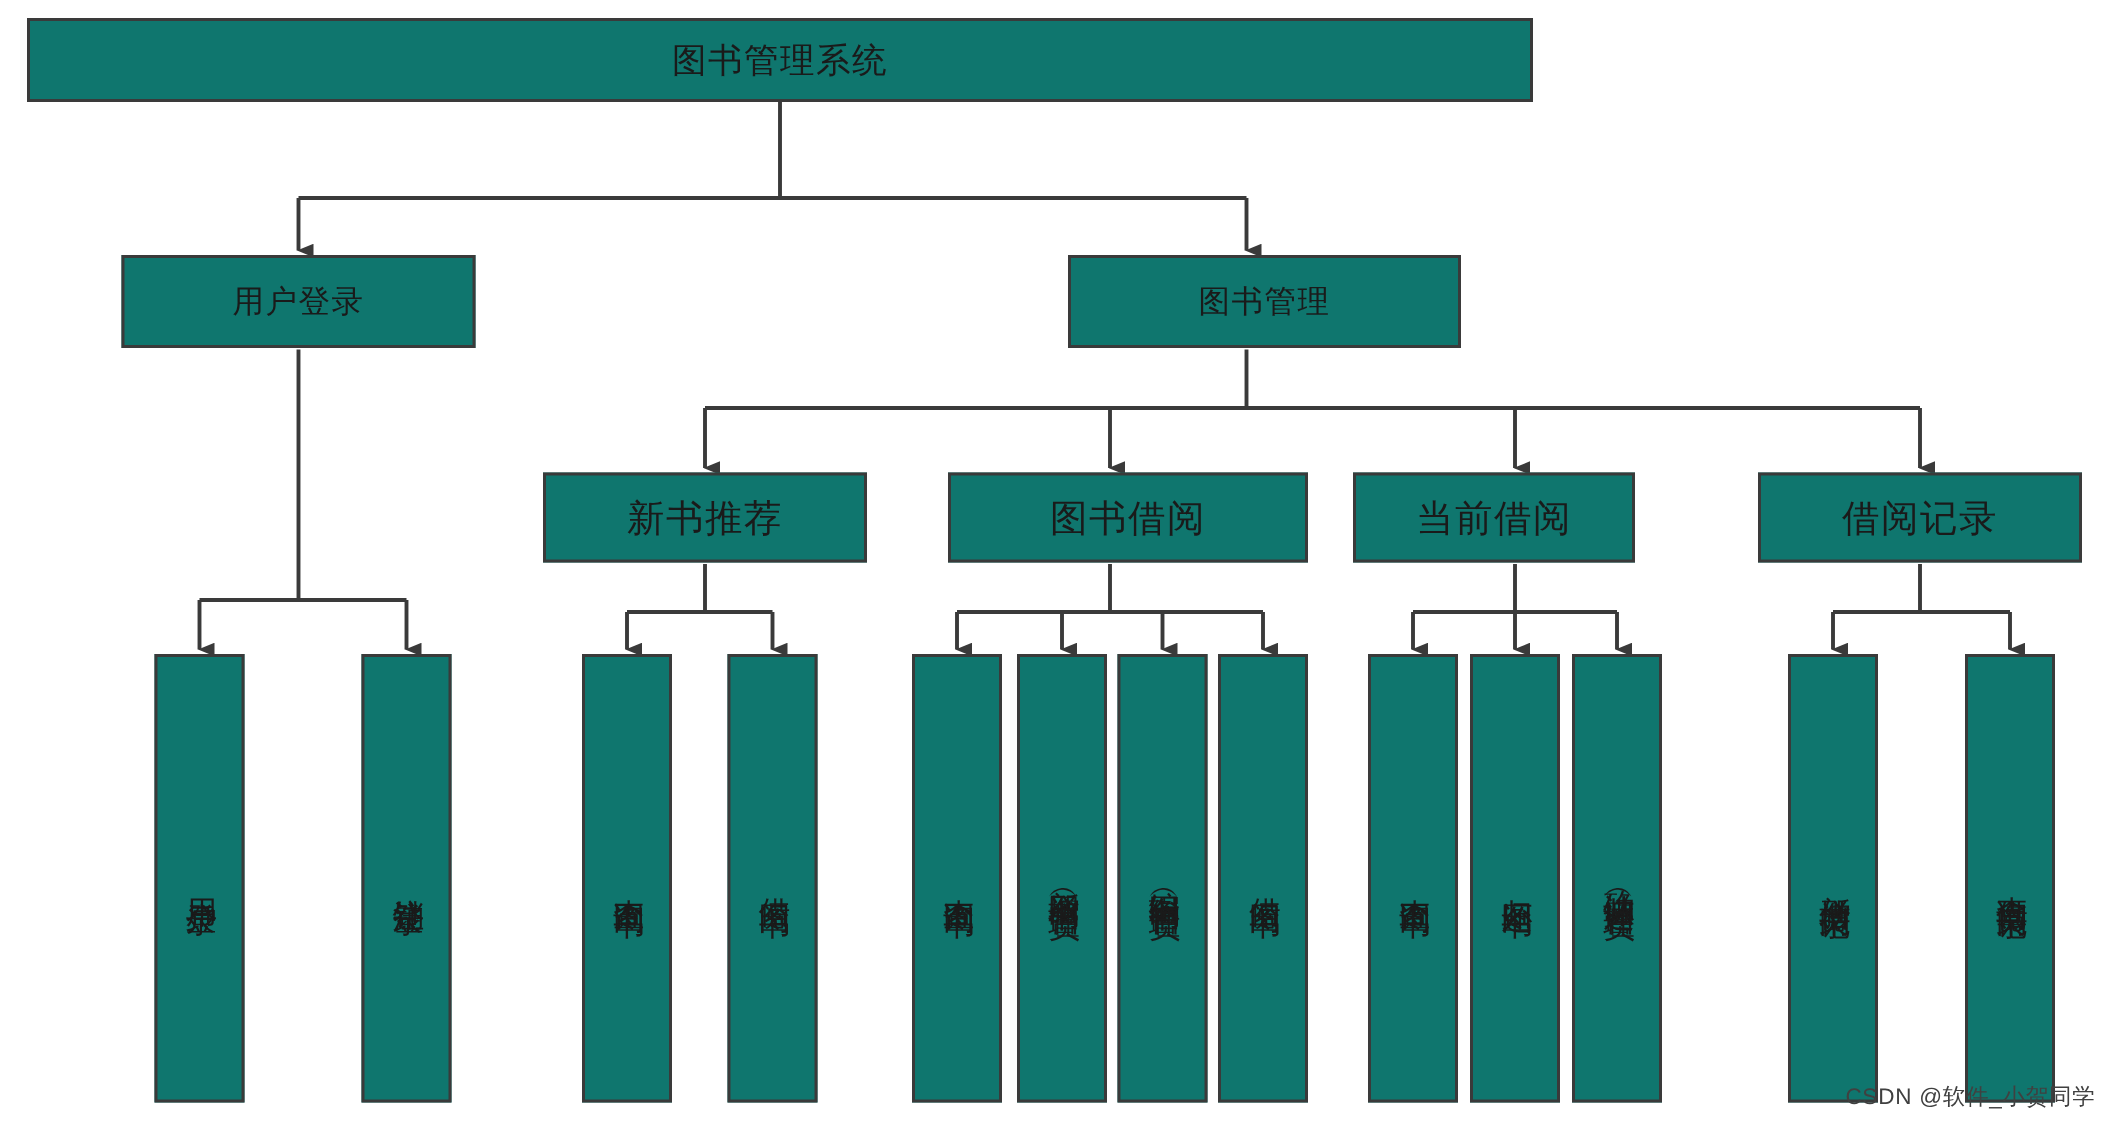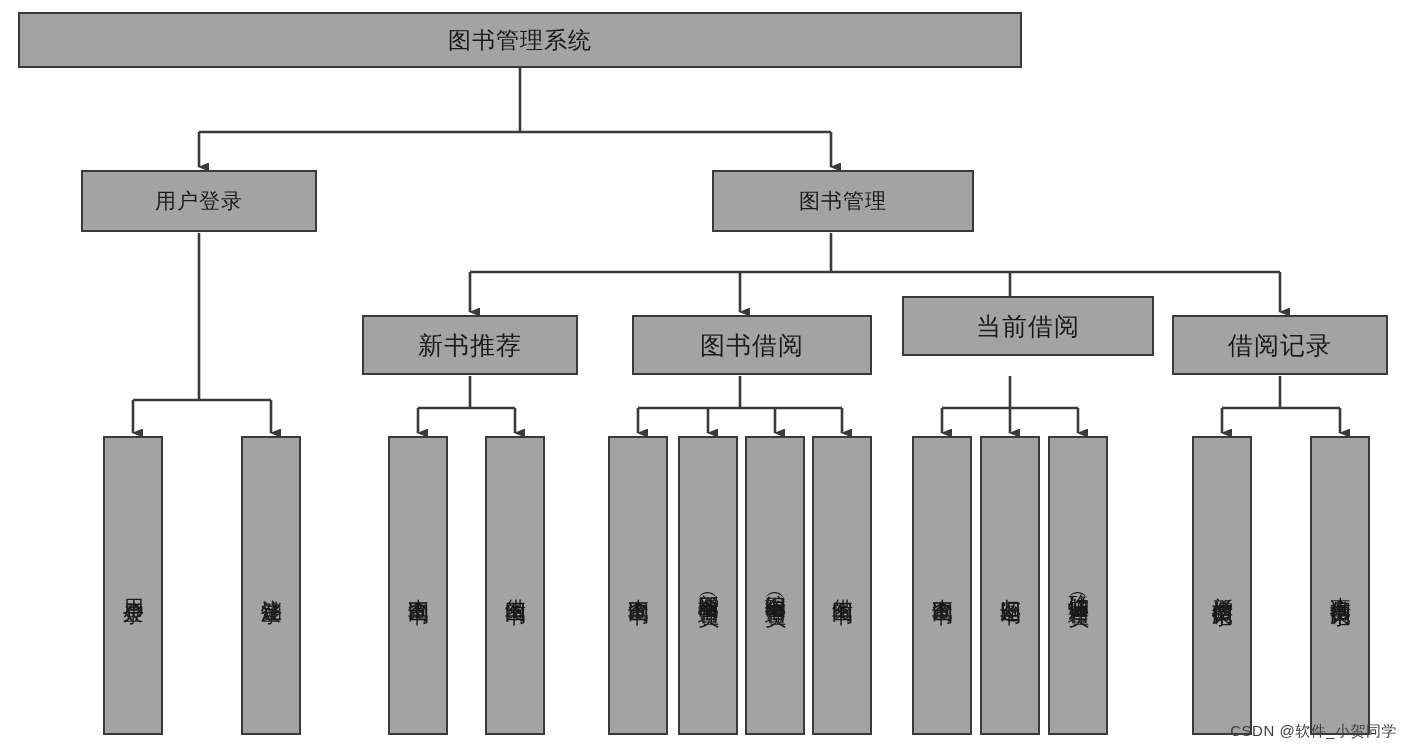--- a/index.html
+++ b/index.html
@@ -1,19 +1,19 @@
 <!DOCTYPE html>
 <html><head>
 <meta charset="utf-8">
 <style>
   html,body{margin:0;padding:0;background:#ffffff;}
   body{width:1405px;height:747px;overflow:hidden;
        font-family:"Liberation Sans","DejaVu Sans",sans-serif;}
   #diagram{position:relative;width:1405px;height:747px;background:#fff;}
-  .node{position:absolute;box-sizing:border-box;background:#a3a3a3;
+  .node{position:absolute;box-sizing:border-box;background:#0f766e;
         border:2.5px solid #3a3a3a;display:flex;align-items:center;
         justify-content:center;}
   .node .lbl{color:#1a1a1a;letter-spacing:1px;white-space:nowrap;}
   .lvl1{font-size:23px;}
   .lvl2{font-size:21px;}
   .lvl3{font-size:25px;}
   .leaf{border-width:2.5px;}
   .leaf .lbl{writing-mode:vertical-rl;text-orientation:upright;
              font-size:21px;line-height:1.18;letter-spacing:2px;
              white-space:normal;text-align:center;max-height:284px;}
@@ -87,21 +87,21 @@
   <div class="node lvl2" style="left:712px;top:170px;width:262px;height:62px;">
     <span class="lbl">图书管理</span>
   </div>
 
   <div class="node lvl3" style="left:362px;top:315px;width:216px;height:60px;">
     <span class="lbl">新书推荐</span>
   </div>
   <div class="node lvl3" style="left:632px;top:315px;width:240px;height:60px;">
     <span class="lbl">图书借阅</span>
   </div>
-  <div class="node lvl3" style="left:902px;top:296px;width:252px;height:60px;">
+  <div class="node lvl3" style="left:902px;top:315px;width:188px;height:60px;">
     <span class="lbl">当前借阅</span>
   </div>
   <div class="node lvl3" style="left:1172px;top:315px;width:216px;height:60px;">
     <span class="lbl">借阅记录</span>
   </div>
 
   <div class="node leaf" style="left:103px;top:436px;width:60px;height:299px;">
     <span class="lbl">用户登录</span>
   </div>
   <div class="node leaf" style="left:241px;top:436px;width:60px;height:299px;">

